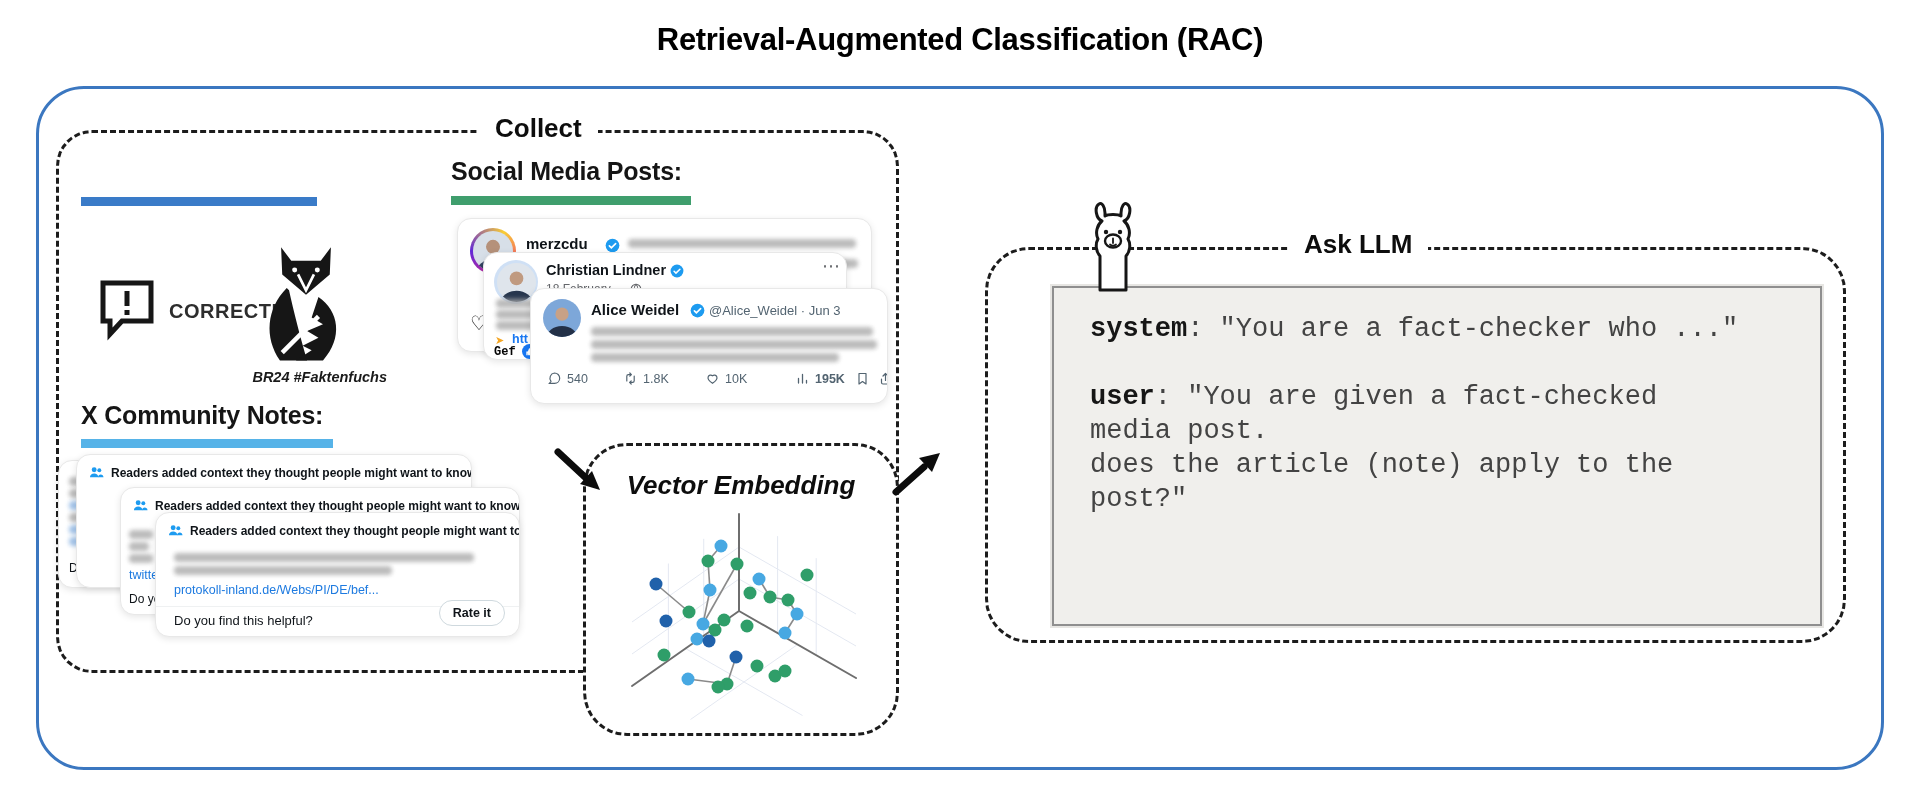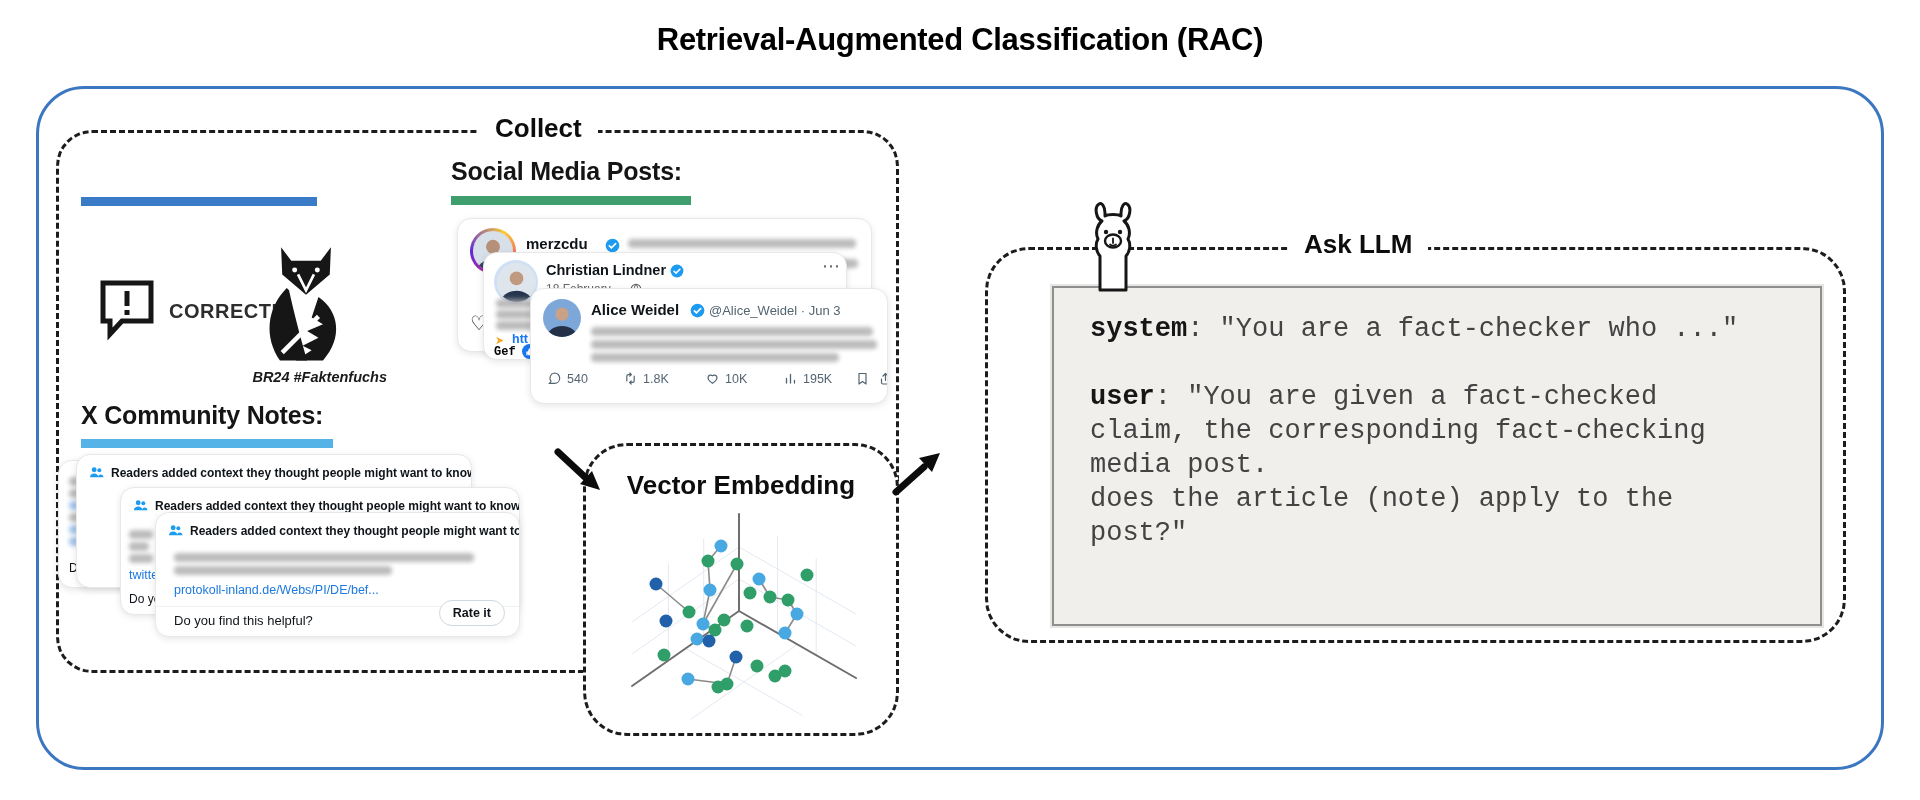--- a/index.html
+++ b/index.html
@@ -6,21 +6,21 @@
   body{font-family:"Liberation Sans",sans-serif;color:#111;}
   .stage{position:relative;width:1920px;height:800px;overflow:hidden;background:#fff;}
   .abs{position:absolute;}
 
   .title{left:0;right:0;top:22px;text-align:center;font-size:31px;font-weight:bold;letter-spacing:-0.3px;color:#000;}
 
   .outer-frame{left:36px;top:86px;width:1842px;height:678px;border:3px solid #3b77c0;border-radius:48px;}
 
   .dash-box{border:3px dashed #1c1c1c;}
   .collect-box{left:56px;top:130px;width:837px;height:537px;border-radius:36px;z-index:1;}
-  .vector-box{left:583px;top:443px;width:310px;height:287px;border-radius:44px;background:#fff;z-index:3;}
+  .vector-box{left:583px;top:443px;width:310px;height:287px;border-radius:44px;background:#fff;z-index:3;font-style:italic;}
   .ask-box{left:985px;top:247px;width:855px;height:390px;border-radius:44px;z-index:1;}
 
   .box-label{background:#fff;padding:0 16px;font-size:26px;font-weight:600;color:#0d0d0d;white-space:nowrap;z-index:2;}
 
   .h2{font-size:25px;font-weight:bold;color:#151515;letter-spacing:-0.2px;white-space:nowrap;z-index:2;}
   .bar{height:9px;z-index:2;}
   .bar-blue{background:#3a7bc8;}
   .bar-green{background:#3f9e6d;}
   .bar-lblue{background:#56b3e8;}
 
@@ -195,21 +195,21 @@
             <path d="M3.8 10V5.2c0-.9.7-1.6 1.6-1.6h2.9M6.8 2 8.4 3.6 6.8 5.2M11.2 5v4.8c0 .9-.7 1.6-1.6 1.6H6.7M8.2 13 6.6 11.4 8.2 9.8" fill="none" stroke="#536471" stroke-width="1.2" stroke-linecap="round" stroke-linejoin="round"></path>
           </svg>
         <span class="stat">1.8K</span>
       </span>
       <span class="eg" style="left:158px;">
         <svg width="15" height="15" viewBox="0 0 15 15">
             <path d="M7.5 12.2C3.6 9.6 2.5 7.4 3.2 5.7a2.8 2.8 0 0 1 4.3-.9 2.8 2.8 0 0 1 4.3.9c.7 1.7-.4 3.9-4.3 6.5z" fill="none" stroke="#536471" stroke-width="1.2"></path>
           </svg>
         <span class="stat">10K</span>
       </span>
-      <span class="eg" style="left:236px;">
+      <span class="eg" style="left:248px;font-weight:bold;">
         <svg width="15" height="15" viewBox="0 0 15 15">
             <path d="M3.5 12V7.5M7.5 12V3.5M11.5 12V9.5" fill="none" stroke="#536471" stroke-width="1.3" stroke-linecap="round"></path>
           </svg>
         <span class="stat">195K</span>
       </span>
       <span class="eg" style="left:308px;">
         <svg width="15" height="15" viewBox="0 0 15 15">
             <path d="M4 2.5h7V13L7.5 10.6 4 13z" fill="none" stroke="#536471" stroke-width="1.2" stroke-linejoin="round"></path>
           </svg>
       </span>
@@ -359,21 +359,20 @@
       <circle cx="36" cy="32" r="2.2" fill="#161616"></circle>
       <ellipse cx="29" cy="41" rx="8" ry="6.5" fill="#fff" stroke="#161616" stroke-width="2.4"></ellipse>
       <path d="M29 38.5 V43 M26 44.5 Q29 47 32 44.5" fill="none" stroke="#161616" stroke-width="1.8" stroke-linecap="round"></path>
     </svg>
 
     <div class="abs prompt">
       <div class="prompt-text" id="prompt-lines">
           <div><b>system</b><span>: "You are a fact-checker who ..."</span></div>
           <div><span>&nbsp;</span></div>
           <div><b>user</b><span>: "You are given a fact-checked</span></div>
-          <div><span>claim, the corresponding fact-checking</span></div>
           <div><span>media post.</span></div>
           <div><span>does the article (note) apply to the</span></div>
           <div><span>post?"</span></div>
         </div>
     </div>
   </div>
 
 </div>
 
 </body></html>

